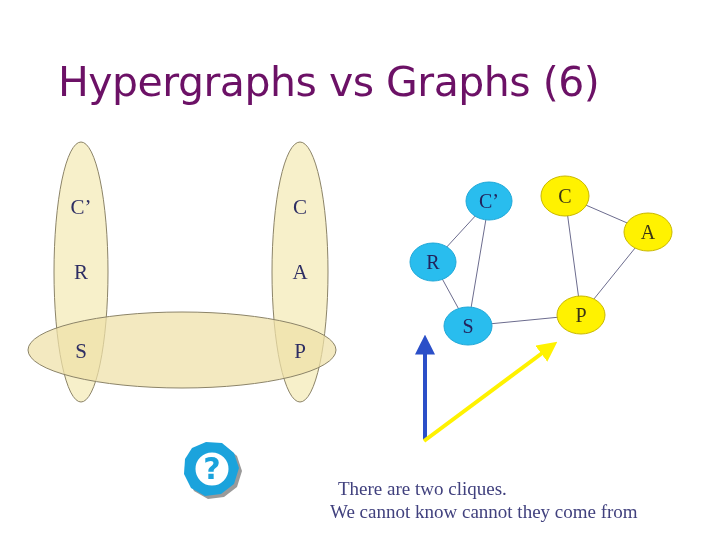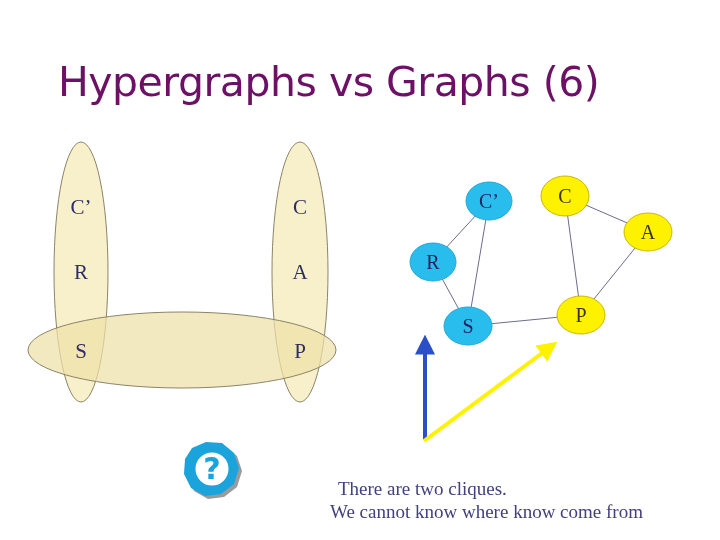--- a/index.html
+++ b/index.html
@@ -154,16 +154,16 @@
       <circle cx="0" cy="-1" r="18" fill="#ffffff"></circle>
 
       <circle cx="0" cy="-1" r="18" fill="none" stroke="#1BA3DC" stroke-width="3"></circle>
 
       <text x="0" y="9" text-anchor="middle" font-family="'DejaVu Sans', sans-serif" font-size="30" font-weight="bold" fill="#1BA3DC">?</text>
     </g>
   </svg>
 
   <div id="caption">
     <span class="cap-line cap-line-1">There are two cliques.</span>
-    <span class="cap-line cap-line-2">We cannot know where know come from</span>
+    <span class="cap-line cap-line-2">We cannot know cannot they come from</span>
   </div>
 
 </div>
 
 </body></html>

